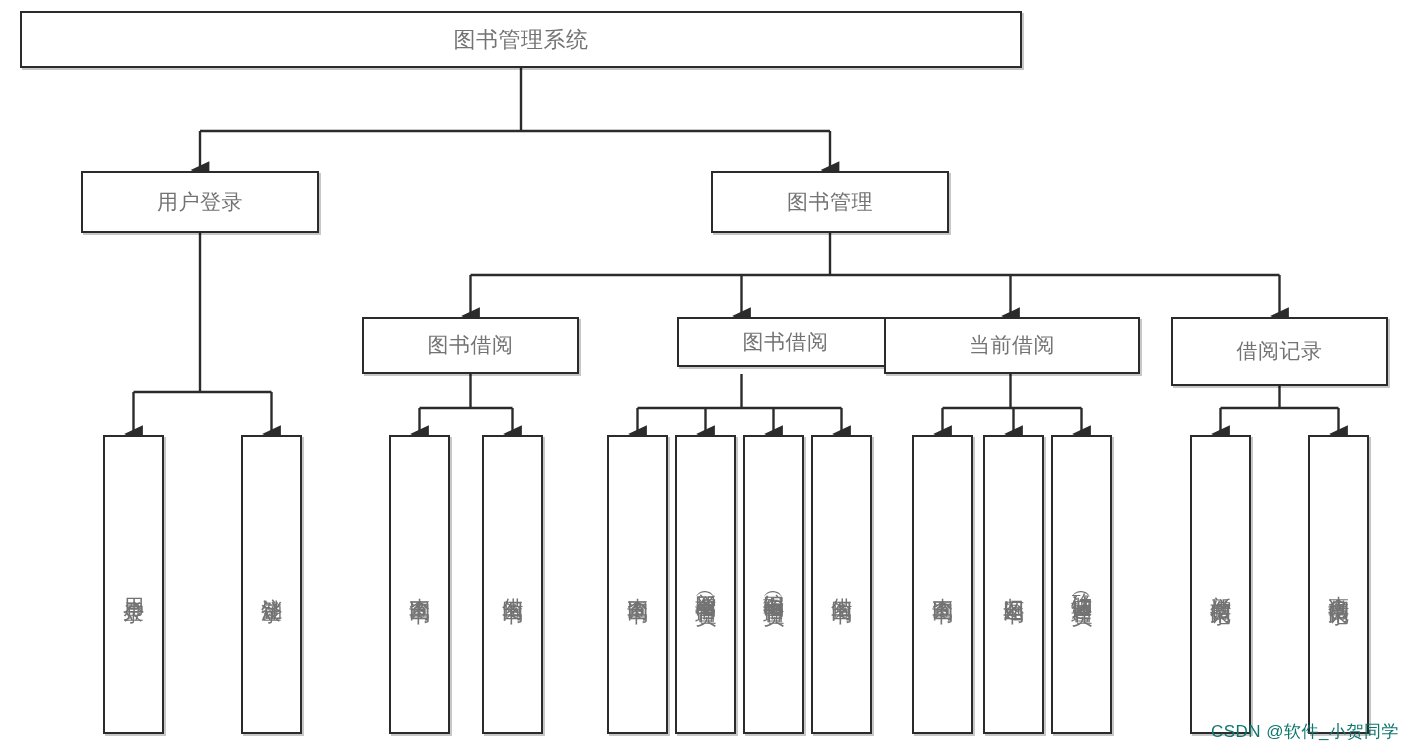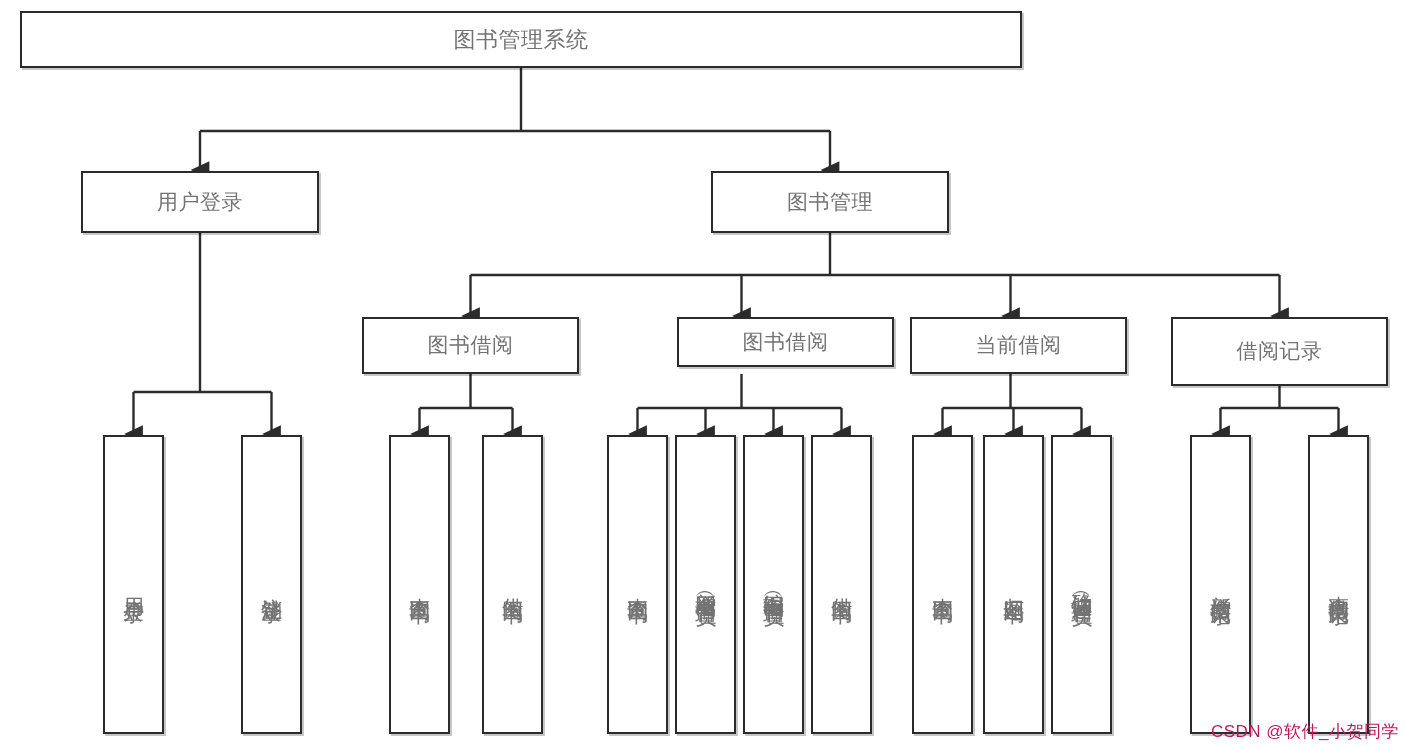--- a/index.html
+++ b/index.html
@@ -58,21 +58,21 @@
     font-size: 21px;
     line-height: 1.16;
     letter-spacing: 2px;
     white-space: nowrap;
   }
   .watermark {
     position: absolute;
     right: 6px;
     bottom: 4px;
     font-size: 17px;
-    color: #be185d;
+    color: #0f766e;
     letter-spacing: 0.5px;
     z-index: 5;
     white-space: nowrap;
   }
 </style>
 </head>
 <body>
 
 <div id="canvas">
 
@@ -128,21 +128,21 @@
       </div>
       <div class="node horiz" style="left: 711px; top: 171px; width: 238px; height: 62px;">
         <span class="lbl">图书管理</span>
       </div>
       <div class="node horiz" style="left: 362px; top: 317px; width: 217px; height: 57px;">
         <span class="lbl">图书借阅</span>
       </div>
       <div class="node horiz" style="left: 633px; top: 317px; width: 217px; height: 50px; margin-left: 44px;">
         <span class="lbl">图书借阅</span>
       </div>
-      <div class="node horiz" style="left: 910px; top: 317px; width: 217px; height: 57px;">
+      <div class="node horiz" style="left: 884px; top: 317px; width: 256px; height: 57px;">
         <span class="lbl">当前借阅</span>
       </div>
       <div class="node horiz" style="left: 1171px; top: 317px; width: 217px; height: 69px;">
         <span class="lbl">借阅记录</span>
       </div>
       <div class="node vert" style="left: 103px; top: 435px; width: 61px; height: 299px;">
         <span class="lbl">用户登录</span>
       </div>
       <div class="node vert" style="left: 241px; top: 435px; width: 61px; height: 299px;">
         <span class="lbl">注销登录</span>

